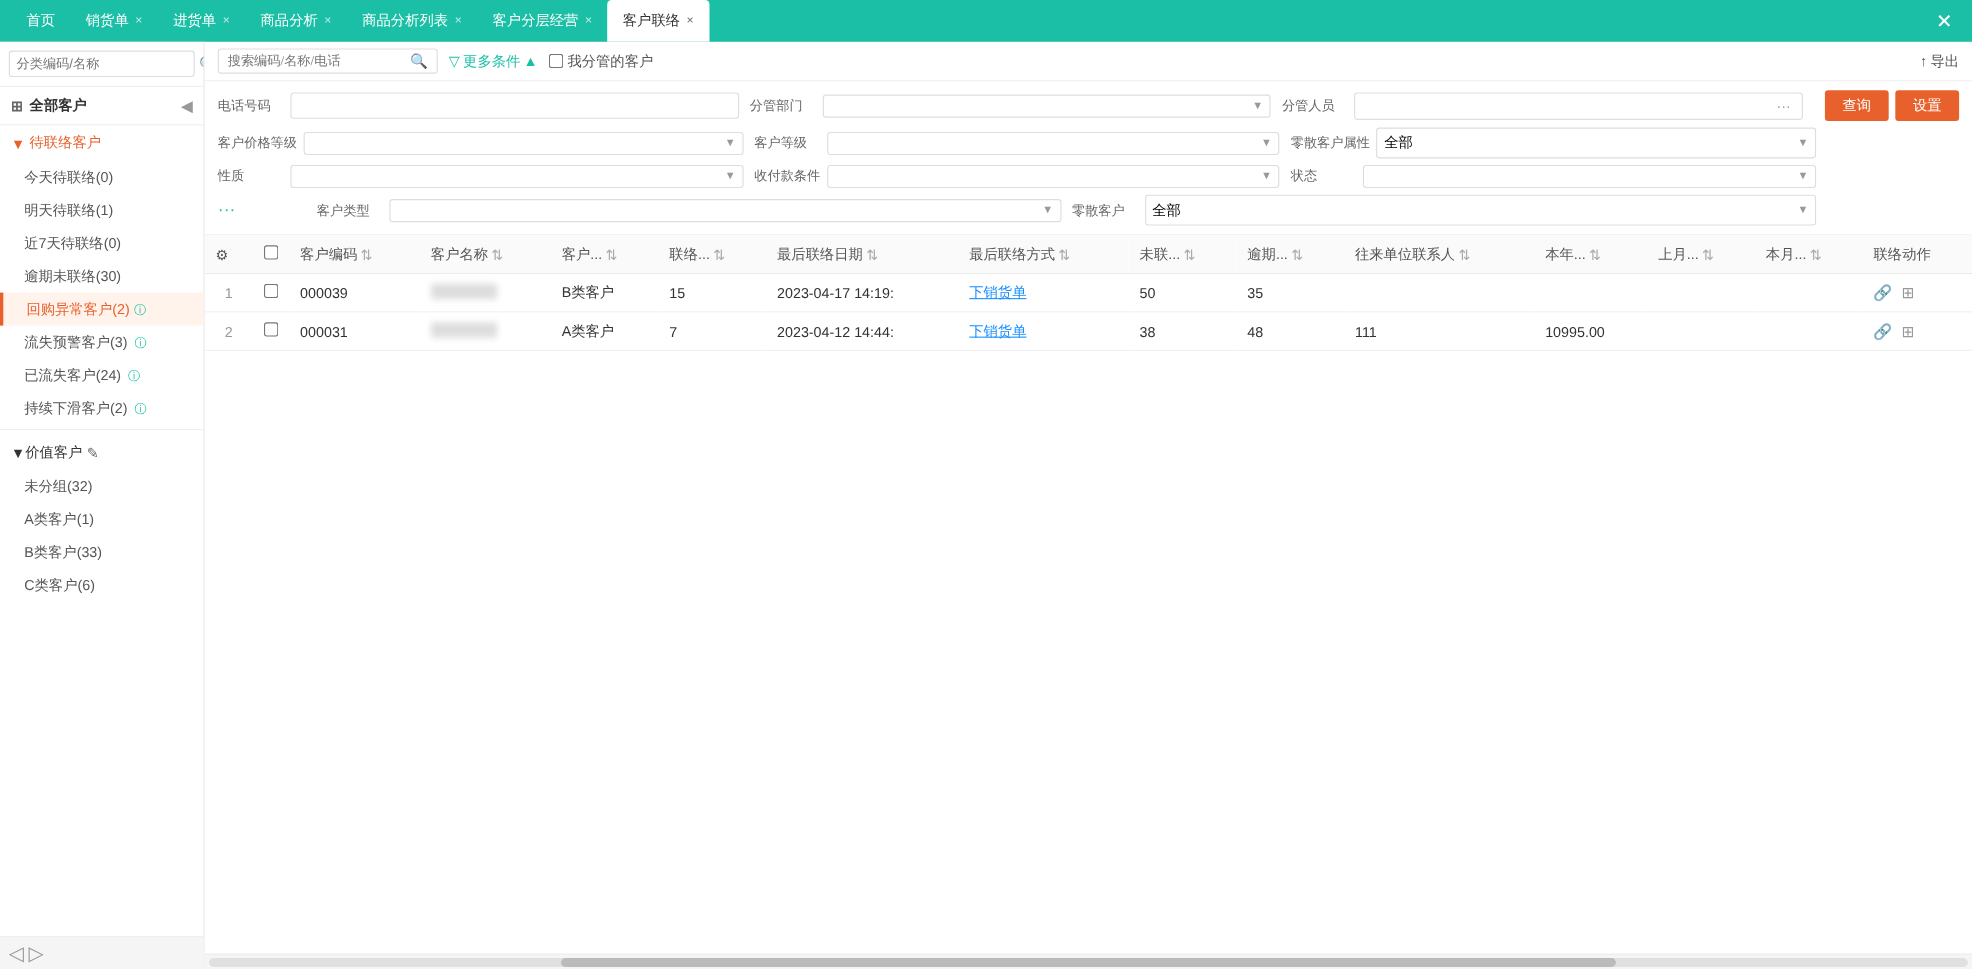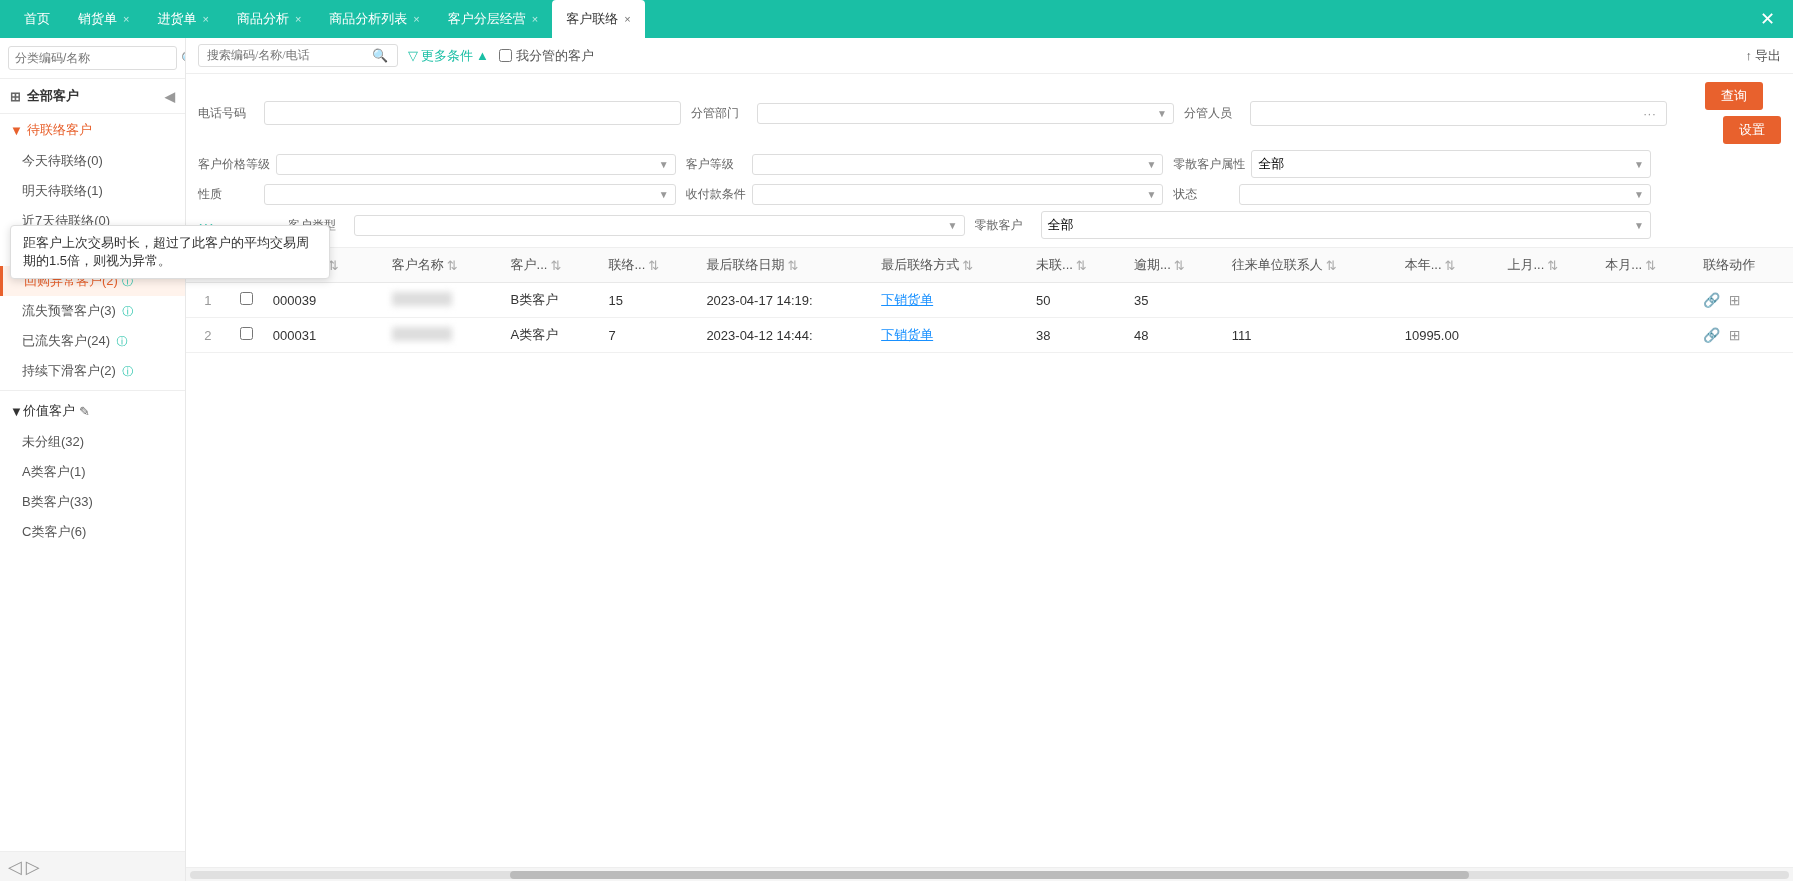--- a/index.html
+++ b/index.html
@@ -136,28 +136,28 @@
       flex: 1; border: 1px solid #ddd; border-radius: 3px; padding: 4px 6px;
       font-size: 12px; display: flex; align-items: center; justify-content: space-between;
       cursor: pointer; background: white;
     }
     .filter-select .down-arrow { color: #999; font-size: 10px; }
     .filter-input {
       flex: 1; border: 1px solid #ddd; border-radius: 3px; padding: 4px 6px;
       font-size: 12px; outline: none;
     }
     .filter-dots { color: #999; cursor: pointer; padding: 0 4px; }
-    .action-btns { display: flex; gap: 6px; align-items: center; margin-left: 10px; flex-direction: column; }
+    .action-btns { display: flex; gap: 6px; align-items: center; margin-left: 10px; }
     .btn-query {
       background: #e8612d; color: white; border: none; border-radius: 3px;
       padding: 5px 16px; cursor: pointer; font-size: 13px;
     }
     .btn-settings {
       background: #e8612d; color: white; border: none; border-radius: 3px;
-      padding: 5px 16px; cursor: pointer; font-size: 13px; margin-left: 36px;
+      padding: 5px 16px; cursor: pointer; font-size: 13px;
     }
 
     
     .table-container {
       flex: 1; overflow: auto; background: white;
     }
     table {
       width: 100%; border-collapse: collapse; font-size: 12px;
     }
     thead th {
@@ -333,23 +333,20 @@
         <span>C类客户(6)</span>
       </div>
     </div>
 
     <div class="sidebar-bottom">
       <span style="color:#999; font-size:18px; cursor:pointer;">◁</span>
       <span style="color:#999; font-size:18px; cursor:pointer; margin-left:4px;">▷</span>
     </div>
   </div>
 
-  <div class="tooltip-box">
-    <span>距客户上次交易时长，超过了此客户的平均交易周期的1.5倍，则视为异常。</span>
-  </div>
 
   <div class="content-area">
 
     <div class="filter-bar">
       <div class="search-box">
         <input type="text" style="color: rgb(153, 153, 153); font-size: 12px;" placeholder="搜索编码/名称/电话">
         <span class="si">🔍</span>
       </div>
       <div class="more-conditions">
         <span>▽</span>

